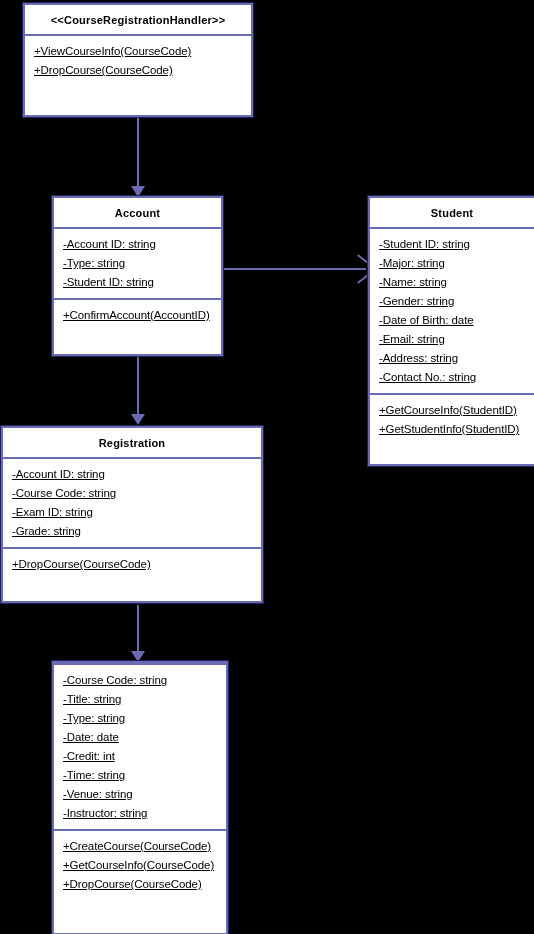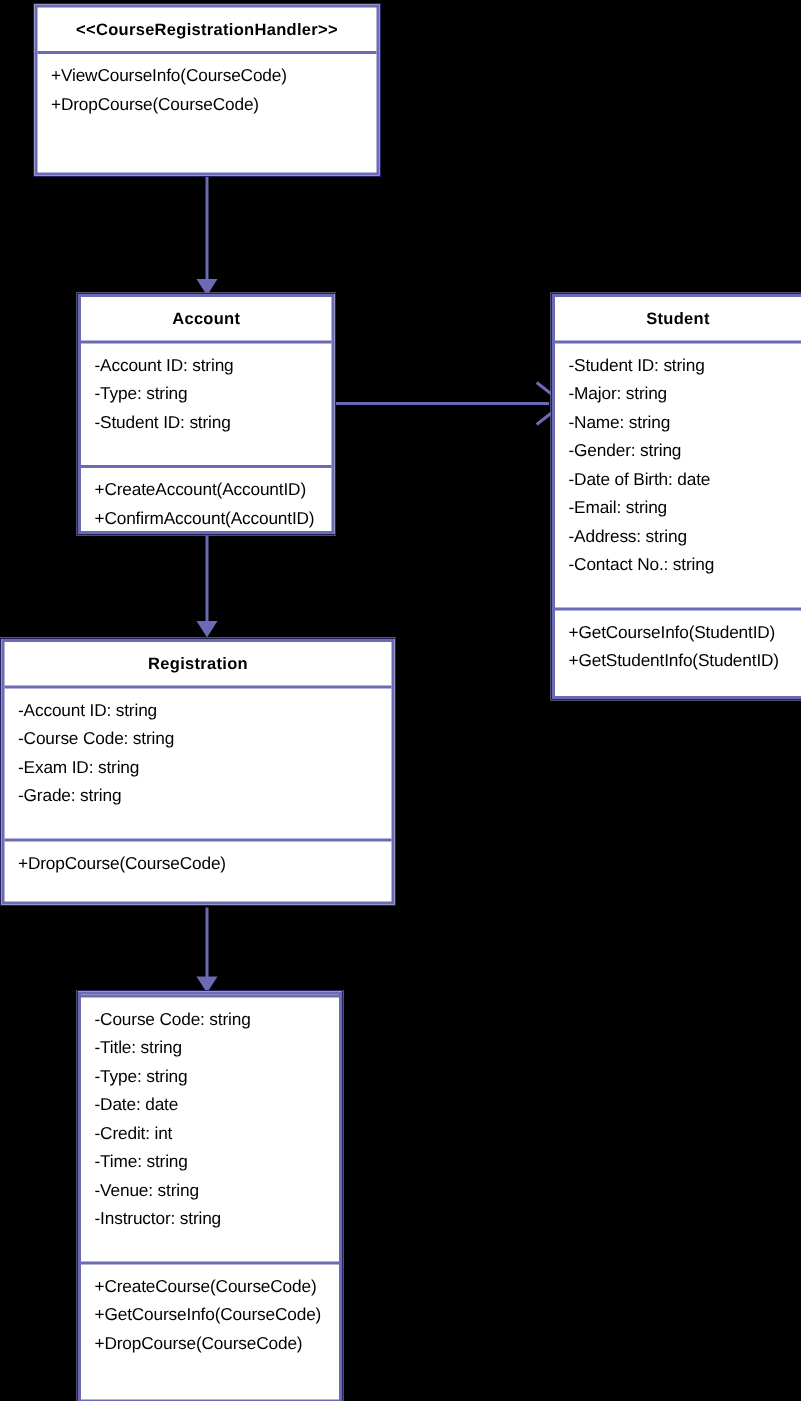--- a/index.html
+++ b/index.html
@@ -41,22 +41,23 @@
     padding: 9px 4px 8px 4px;
     letter-spacing: 0.2px;
     flex: 0 0 auto;
   }
   .uml-sep {
     height: 2px;
     background: #6b6bb5;
     flex: 0 0 auto;
   }
   .uml-compartment {
-    padding: 6px 8px 18px 9px;
+    padding: 6px 8px 6px 9px;
     flex: 0 0 auto;
+    text-decoration: underline;
   }
   .uml-compartment.grow {
     flex: 1 1 auto;
   }
   .uml-member {
     font-size: 11.5px;
     color: #000000;
     line-height: 19px;
     white-space: nowrap;
     letter-spacing: -0.1px;
@@ -145,21 +146,20 @@
     <div class="uml-class-inner">
       <div class="uml-title">Account</div>
       <div class="uml-sep"></div>
       <div class="uml-compartment">
         <div class="uml-member">-Account ID: string</div>
         <div class="uml-member">-Type: string</div>
         <div class="uml-member">-Student ID: string</div>
       </div>
       <div class="uml-sep"></div>
       <div class="uml-compartment grow">
-        <div class="uml-member">+CreateAccount(AccountID)</div>
         <div class="uml-member">+ConfirmAccount(AccountID)</div>
       </div>
     </div>
   </div>
 
   <div class="uml-class" style="left:367px; top:195px; width:170px; height:272px;">
     <div class="uml-class-inner">
       <div class="uml-title">Student</div>
       <div class="uml-sep"></div>
       <div class="uml-compartment">

